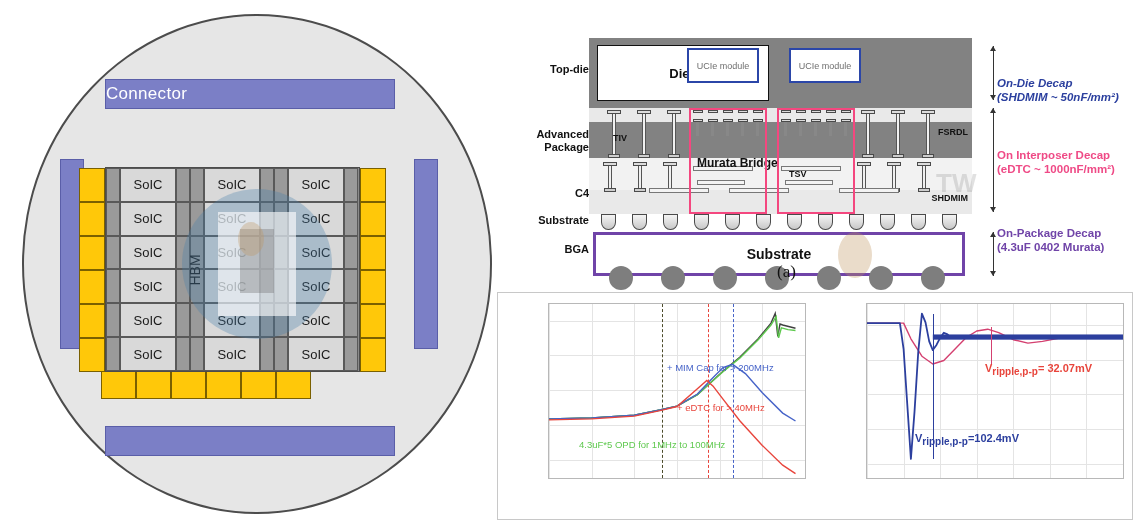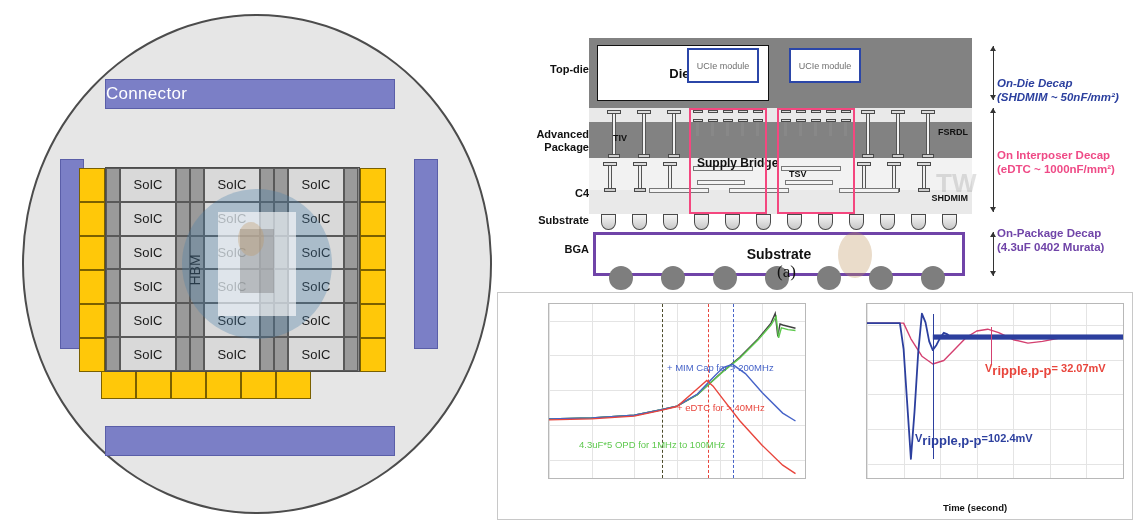--- a/index.html
+++ b/index.html
@@ -217,21 +217,21 @@
 
   .legend { position: absolute; left: 62px; top: 34px; }
   .legend-item { font-size: 9.5px; line-height: 13px; white-space: nowrap; }
   .axis-title {
     position: absolute; bottom: 8px; width: 100%; text-align: center;
     font-size: 9.5px; font-weight: 700; color: #111;
   }
   .vline { position: absolute; top: 0; bottom: 0; width: 0; border-left: 1.4px dashed; }
   .annot { position: absolute; font-size: 9.5px; white-space: nowrap; font-weight: 500; }
   .droop-annot { position: absolute; font-size: 11px; font-weight: 700; white-space: nowrap; }
-  .droop-annot sub { font-size: 13px; }
+  .droop-annot sub { font-size: 10px; }
   .darrow { position: absolute; width: 0; border-left: 1.2px solid; }
 </style>
 </head>
 <body>
 
 <div id="root">
 
   <div id="wafer-panel">
     <div class="wafer"></div>
 
@@ -477,21 +477,21 @@
           <div style="position: absolute; left: 196px; top: 142px; width: 48px; height: 5px; background: rgb(243, 243, 243); border: 1px solid rgb(119, 119, 119);"></div>
           <div style="position: absolute; left: 60px; top: 150px; width: 60px; height: 5px; background: rgb(243, 243, 243); border: 1px solid rgb(119, 119, 119);"></div>
           <div style="position: absolute; left: 140px; top: 150px; width: 60px; height: 5px; background: rgb(243, 243, 243); border: 1px solid rgb(119, 119, 119);"></div>
           <div style="position: absolute; left: 250px; top: 150px; width: 60px; height: 5px; background: rgb(243, 243, 243); border: 1px solid rgb(119, 119, 119);"></div>
         </div>
 
       <div class="band-tag" id="tag-fsrdl">FSRDL</div>
       <div class="band-tag" id="tag-bsrdl">SHDMIM</div>
       <div class="band-tag" id="tag-tiv">TIV</div>
       <div class="band-tag" id="tag-tsv">TSV</div>
-      <div class="band-tag" id="tag-bridge">Supply Bridge</div>
+      <div class="band-tag" id="tag-bridge">Murata Bridge</div>
 
       <div class="pinkbox" id="pink1"></div>
       <div class="pinkbox" id="pink2"></div>
 
       <div class="c4-row" id="c4-row">
           <div class="c4" style="left: 12px;"></div>
           <div class="c4" style="left: 43px;"></div>
           <div class="c4" style="left: 74px;"></div>
           <div class="c4" style="left: 105px;"></div>
           <div class="c4" style="left: 136px;"></div>
@@ -590,21 +590,20 @@
           <svg width="256" height="174" style="position: absolute; left: 0px; top: 0px;">
             <path d="M0.0 19.1 L29.3 19.1 L36.6 19.1 L43.9 34.8 L54.9 52.2 L65.8 60.0 L76.8 56.5 L87.8 45.2 L98.7 33.9 L109.7 27.0 L120.7 25.2 L131.7 28.7 L146.3 35.7 L160.9 39.1 L175.5 37.4 L193.8 33.9 L219.4 32.2 L256.0 32.2" fill="none" stroke="#d44070" stroke-width="1.4" stroke-linejoin="round"></path>
             <path d="M0.0 19.1 L32.9 19.1 L36.6 45.2 L40.2 99.2 L43.9 154.9 L47.5 107.9 L51.2 48.7 L54.9 9.6 L58.5 18.3 L62.2 37.4 L65.8 46.1 L69.5 40.9 L73.1 33.9 L76.8 28.7 L80.5 30.4 L84.1 33.9 L91.4 32.2 L102.4 32.2 L117.0 32.2 L146.3 32.2 L201.1 32.2 L256.0 32.2" fill="none" stroke="#2c3f9e" stroke-width="1.8" stroke-linejoin="round"></path>
             <rect x="65.82857142857142" y="30.449999999999932" width="190.17142857142858" height="5.219999999999999" fill="#2c3f9e"></rect>
           </svg>
           <div class="darrow" style="left: 65.8286px; top: 9.57px; height: 145.29px; border-color: rgb(44, 63, 158);"></div>
           <div class="darrow" style="left: 124.343px; top: 23.49px; height: 36.54px; border-color: rgb(212, 64, 112);"></div>
           <div class="droop-annot" style="color: rgb(232, 69, 60); left: 118px; top: 58px;">V<sub>ripple,p-p</sub>= 32.07mV</div>
           <div class="droop-annot" style="color: rgb(44, 63, 158); left: 48px; top: 128px;">V<sub>ripple,p-p</sub>=102.4mV</div>
         </div>
-      <div class="axis-title">Time (second)</div>
     </div>
 
   </div>
 
   <div class="wm-tw">TW</div>
   <div class="wm-blob" style="left:838px;top:232px;"></div>
   <div class="wm-blob" style="left:238px;top:222px;width:26px;height:34px;"></div>
 
 </div>
 

